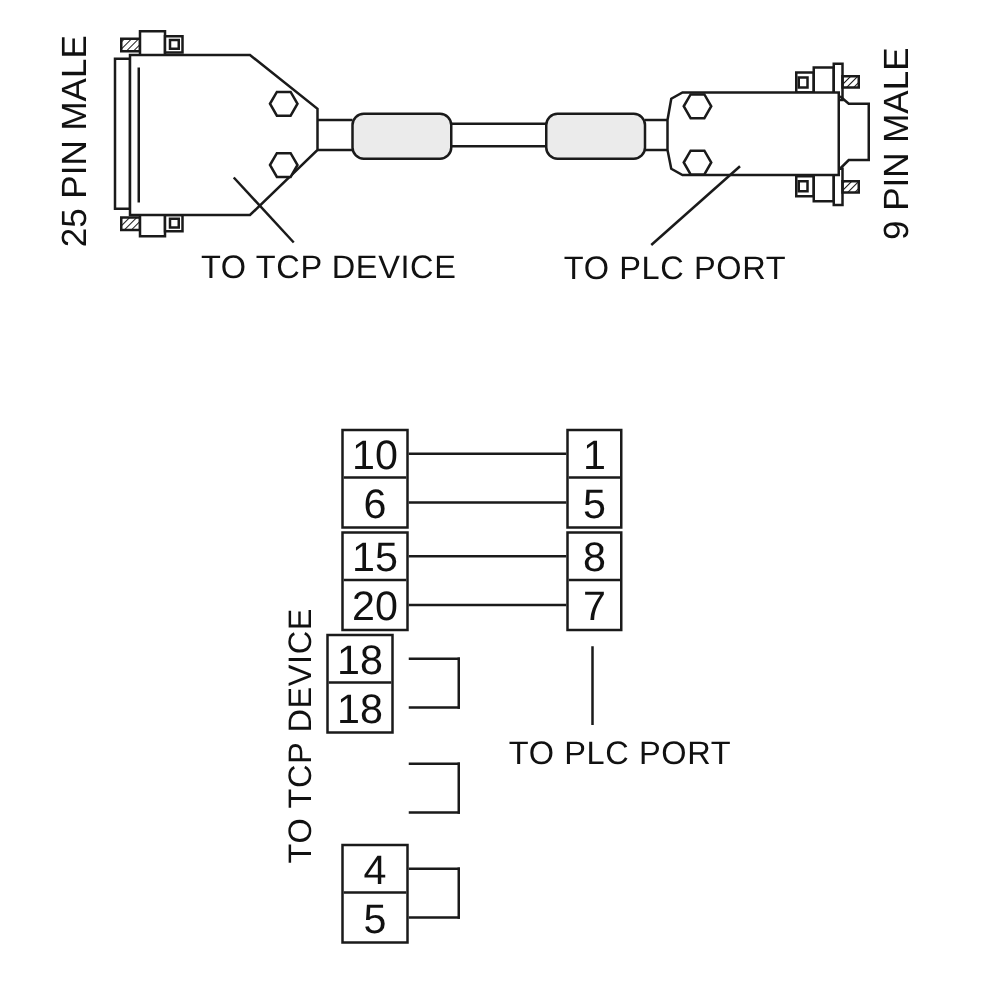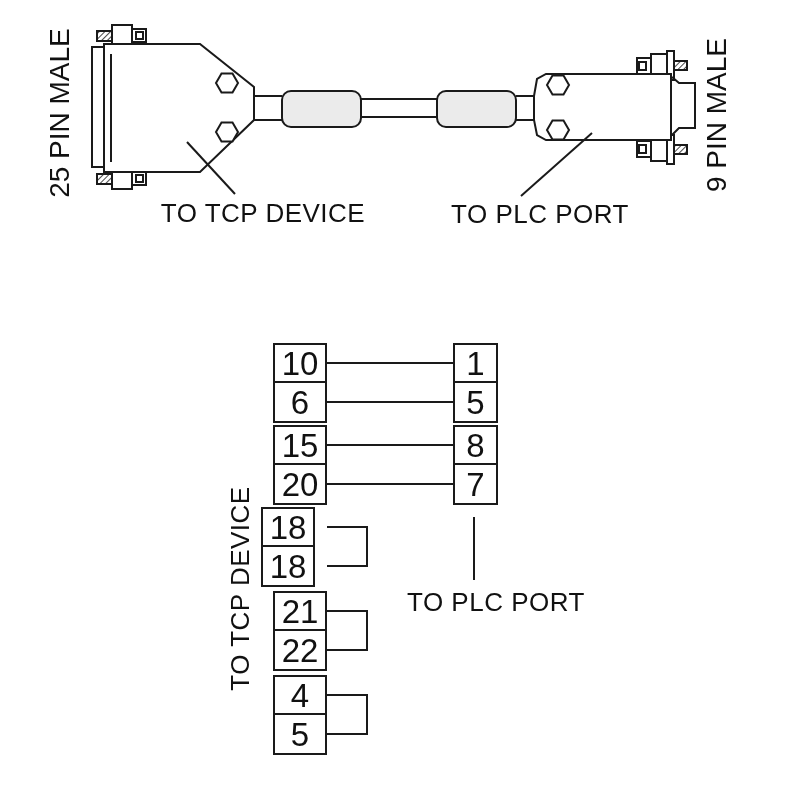--- a/index.html
+++ b/index.html
@@ -158,24 +158,20 @@
     <div class="cell">6</div>
   </div>
   <div class="pair" style="left:273px; top:425px;">
     <div class="cell">15</div>
     <div class="cell">20</div>
   </div>
   <div class="pair" style="left:261px; top:507px;">
     <div class="cell">18</div>
     <div class="cell">18</div>
   </div>
-  <div class="pair" style="left:273px; top:591px;">
-    <div class="cell">21</div>
-    <div class="cell">22</div>
-  </div>
   <div class="pair" style="left:273px; top:675px;">
     <div class="cell">4</div>
     <div class="cell">5</div>
   </div>
 
   <div class="pair narrow" style="left:453px; top:343px;">
     <div class="cell">1</div>
     <div class="cell">5</div>
   </div>
   <div class="pair narrow" style="left:453px; top:425px;">

